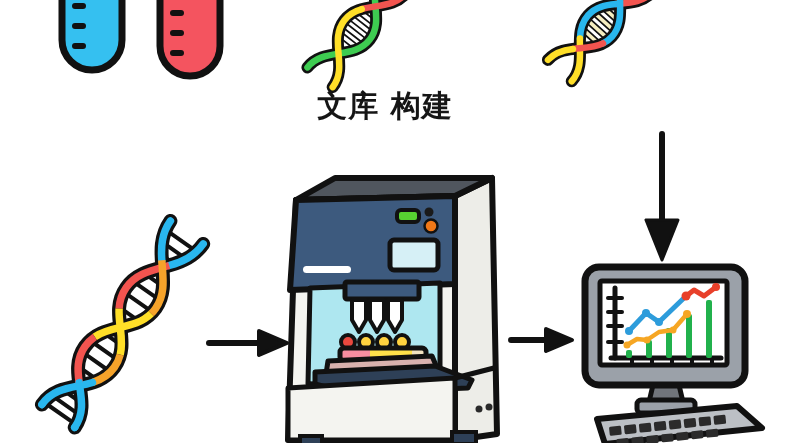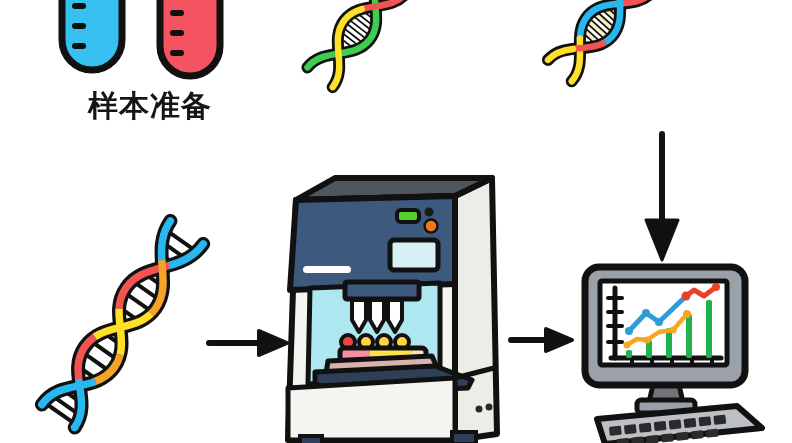--- a/index.html
+++ b/index.html
@@ -76,21 +76,21 @@
         <path d="M 44,-34 C 44,-8 12,0 12,26 C 12,52 44,60 44,86" pathLength="100" stroke="#29B7EF" stroke-width="6.5" stroke-dasharray="40 60" stroke-dashoffset="-28"></path>
         <path d="M 44,-34 C 44,-8 12,0 12,26 C 12,52 44,60 44,86" pathLength="100" stroke="#FFDF28" stroke-width="6.5" stroke-dasharray="32 68" stroke-dashoffset="-68"></path>
         <path d="M 12,-34 C 12,-8 44,0 44,26 C 44,52 12,60 12,86" pathLength="100" stroke="#FFDF28" stroke-width="6.5" stroke-dasharray="22 78"></path>
         <path d="M 12,-34 C 12,-8 44,0 44,26 C 44,52 12,60 12,86" pathLength="100" stroke="#29B7EF" stroke-width="6.5" stroke-dasharray="36 64" stroke-dashoffset="-22"></path>
         <path d="M 12,-34 C 12,-8 44,0 44,26 C 44,52 12,60 12,86" pathLength="100" stroke="#F2544F" stroke-width="6.5" stroke-dasharray="22 78" stroke-dashoffset="-58"></path>
         <path d="M 12,-34 C 12,-8 44,0 44,26 C 44,52 12,60 12,86" pathLength="100" stroke="#FFDF28" stroke-width="6.5" stroke-dasharray="20 80" stroke-dashoffset="-80"></path>
       </g>
     </g>
   </svg>
 
-  <div class="stage-label" style="left:50px;top:86px;">样本准备</div>
+  <div class="stage-label" style="left:285px;top:86px;">文库 构建</div>
 
   <svg class="abs" style="left:25px;top:205px;" width="195" height="238" viewBox="0 0 195 238">
     <g transform="translate(97,120) rotate(35) translate(-40,-105)">
       <g stroke="#111" stroke-width="4" stroke-linecap="round">
         <line x1="27" y1="2" x2="53" y2="2"></line>
           <line x1="29" y1="14" x2="51" y2="14"></line>
           <line x1="33" y1="25" x2="47" y2="25"></line>
         <line x1="33" y1="50" x2="47" y2="50"></line>
           <line x1="28" y1="63" x2="52" y2="63"></line>
           <line x1="28" y1="77" x2="52" y2="77"></line>

